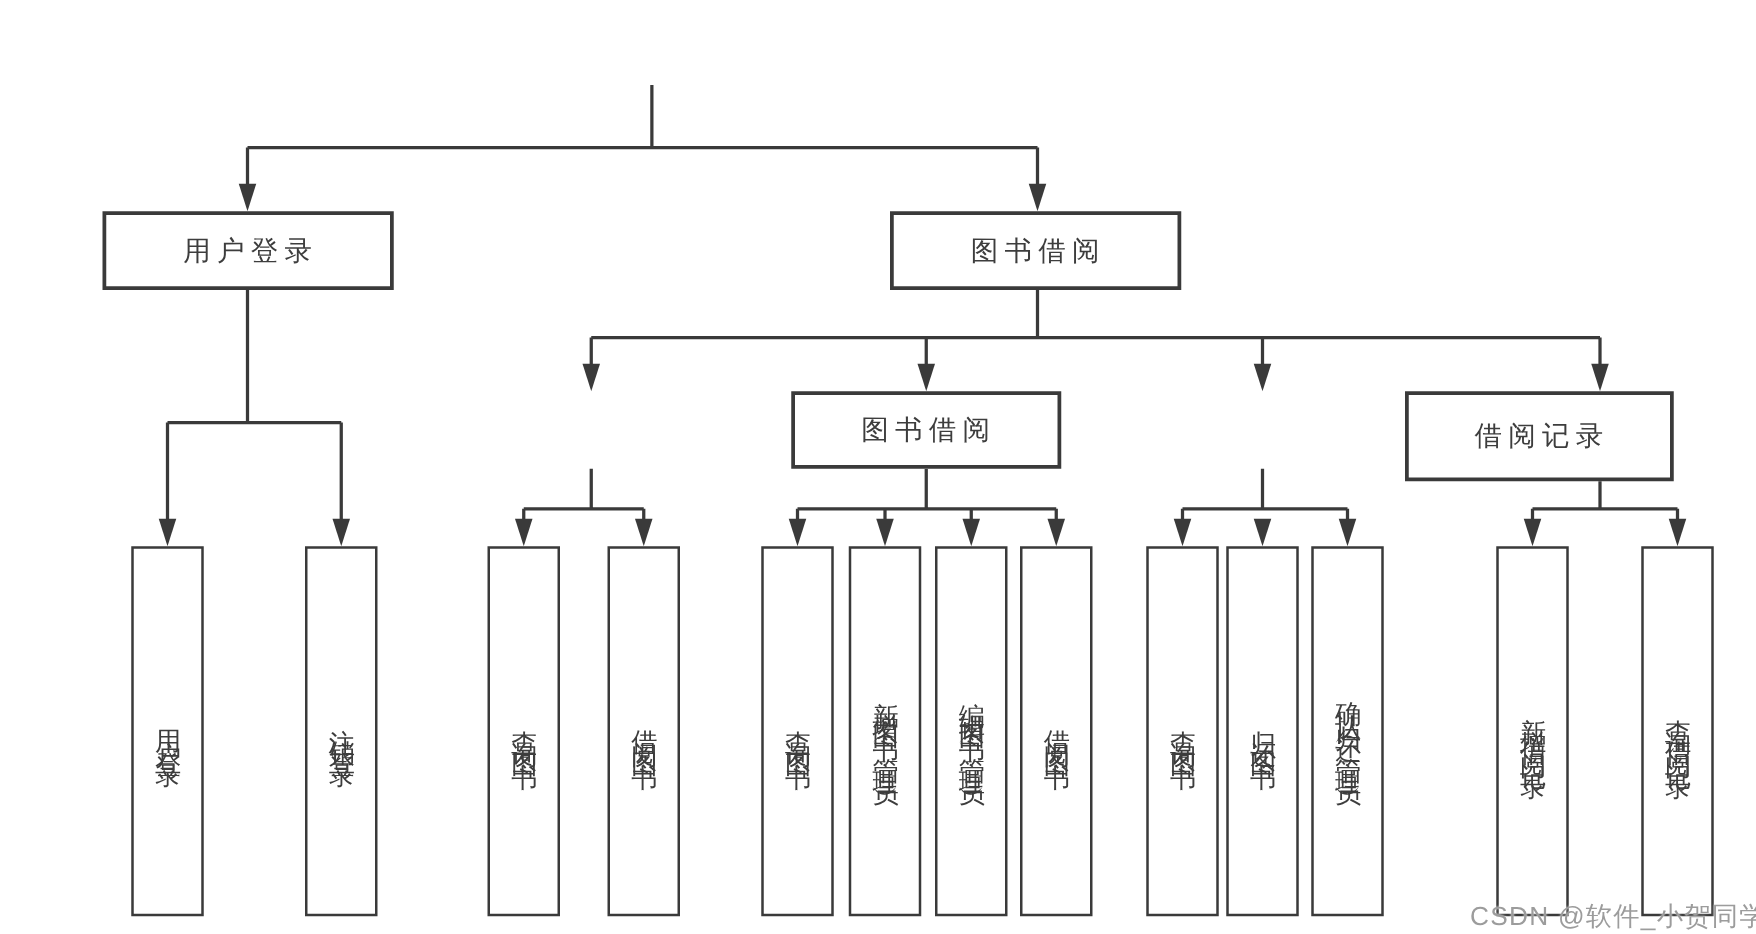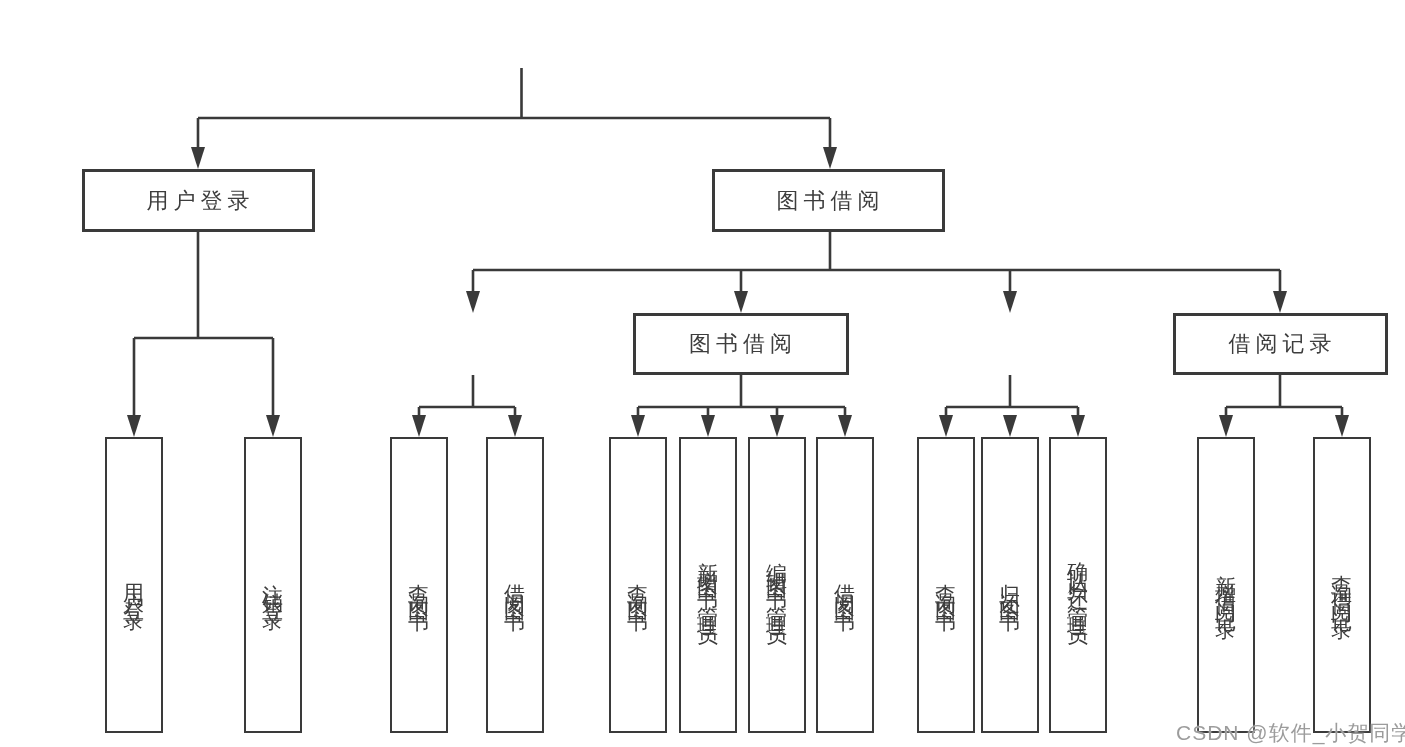--- a/index.html
+++ b/index.html
@@ -87,21 +87,21 @@
   <div class="node" style="left:82px;top:169px;width:233px;height:63px;">
     <span class="lbl">用户登录</span>
   </div>
   <div class="node" style="left:712px;top:169px;width:233px;height:63px;">
     <span class="lbl">图书借阅</span>
   </div>
 
   <div class="node" style="left:633px;top:313px;width:216px;height:62px;">
     <span class="lbl">图书借阅</span>
   </div>
-  <div class="node" style="left:1173px;top:313px;width:215px;height:62px;">
+  <div class="node" style="left:1124px;top:313px;width:215px;height:72px;">
     <span class="lbl">借阅记录</span>
   </div>
 
   <div class="leaf" style="left:105px;top:437px;width:58px;height:296px;">
     <span class="vtext">用户登录</span>
   </div>
   <div class="leaf" style="left:244px;top:437px;width:58px;height:296px;">
     <span class="vtext">注销登录</span>
   </div>
 

